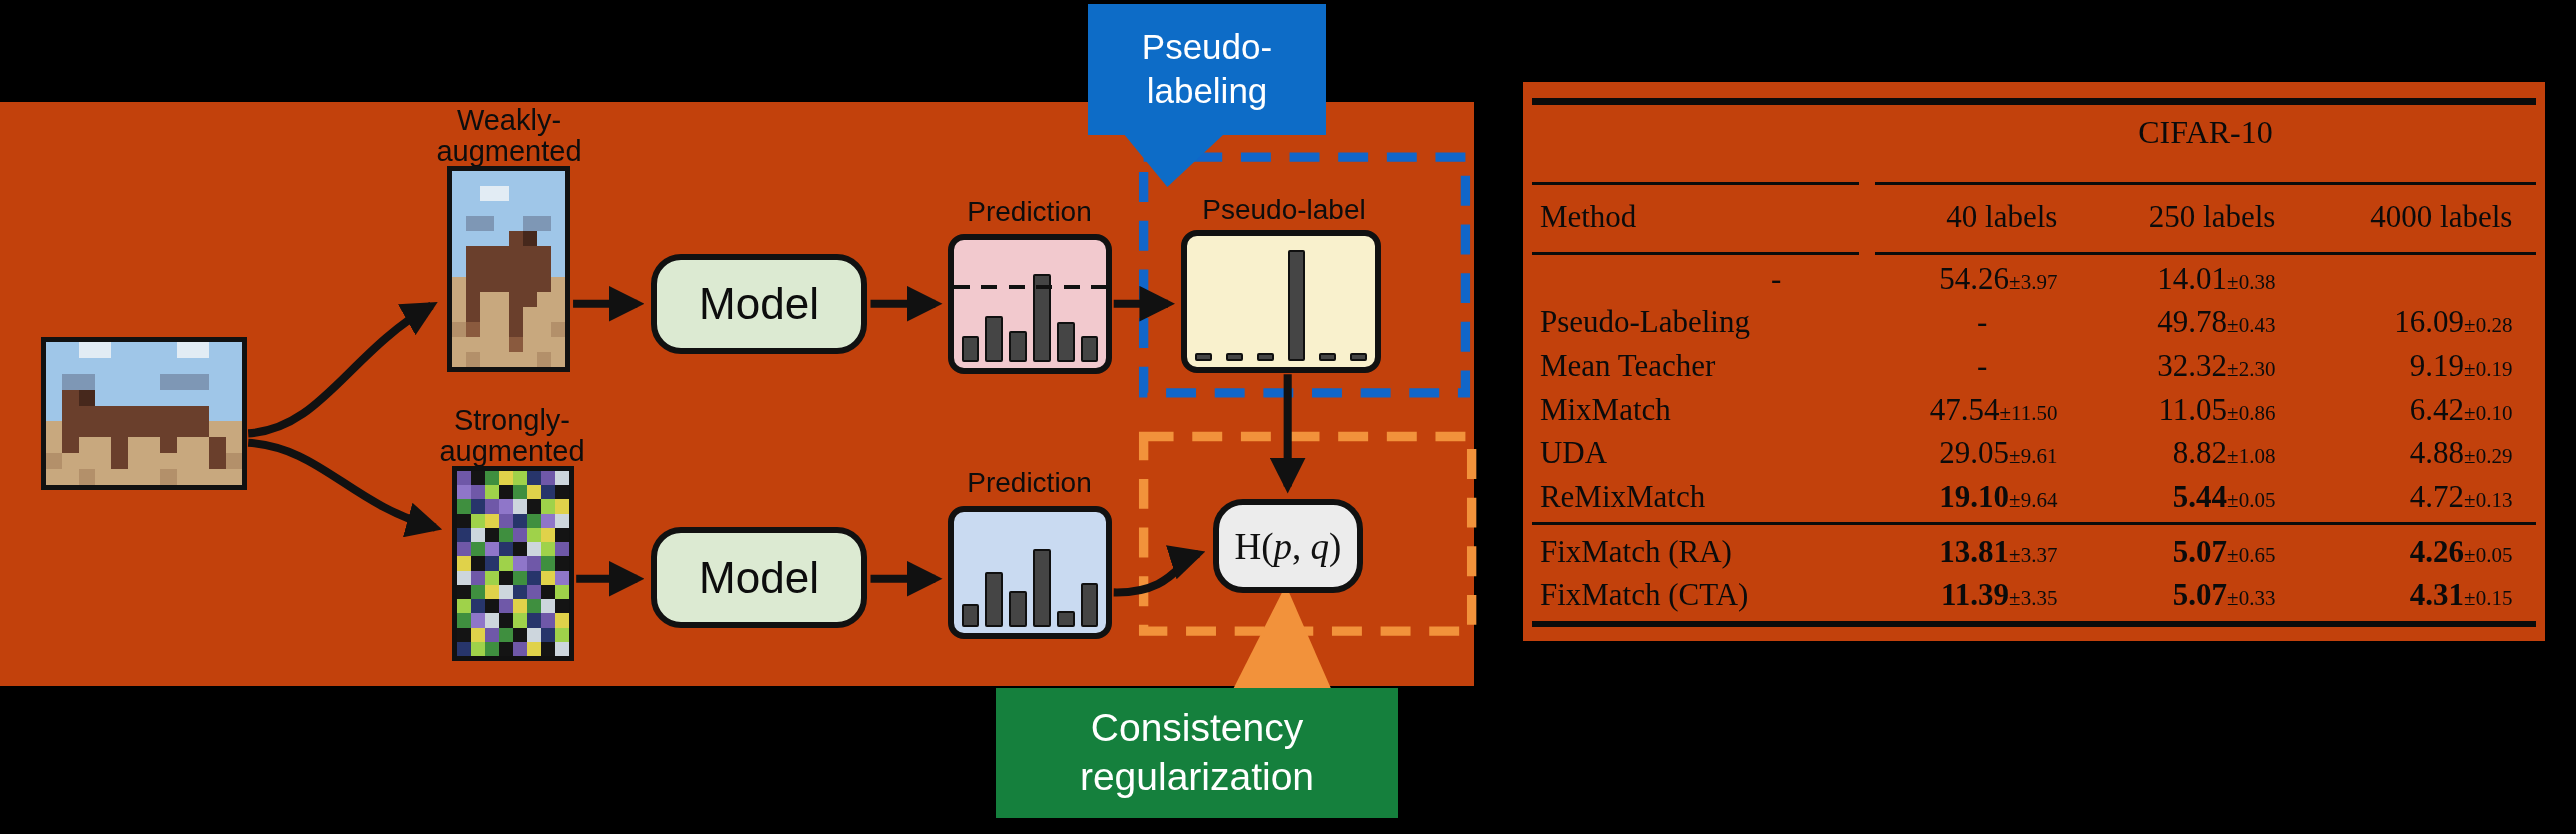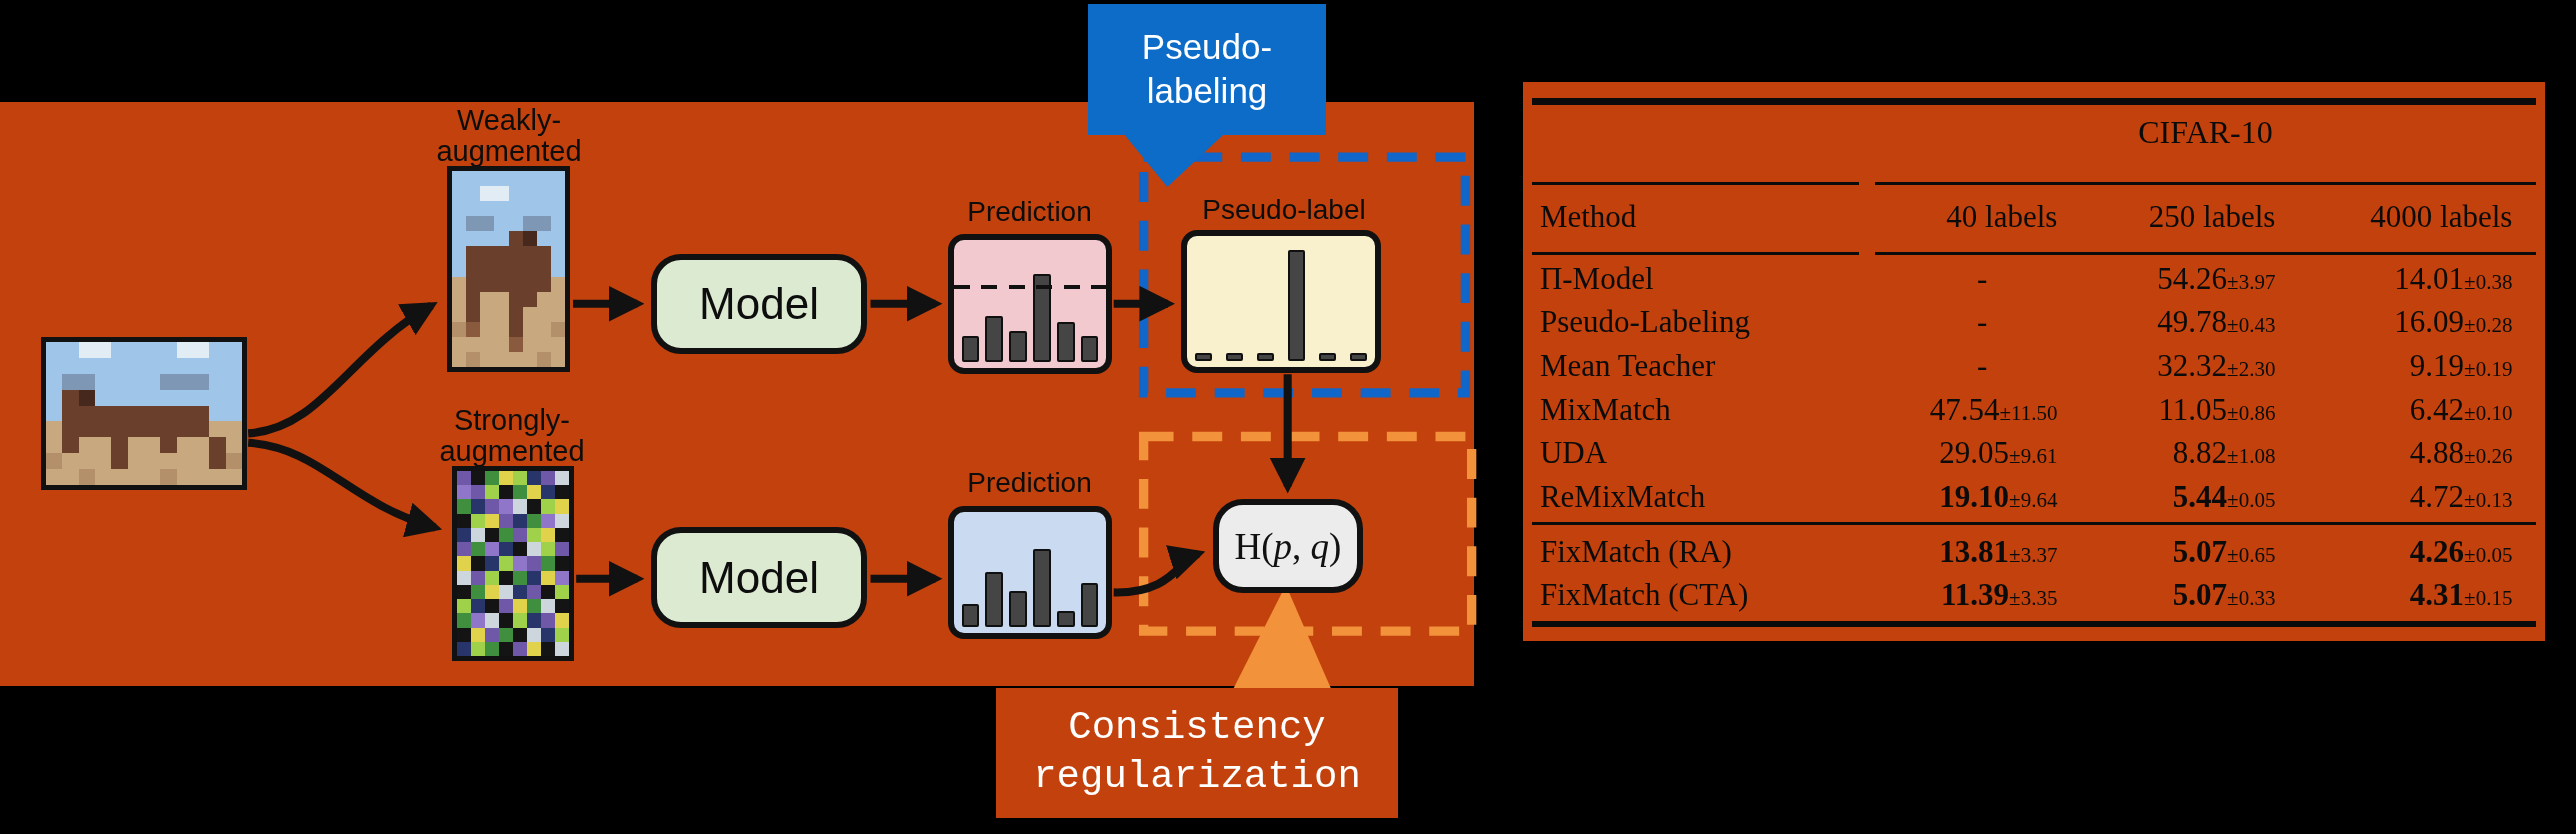--- a/index.html
+++ b/index.html
@@ -90,21 +90,20 @@
     <div class="trow" id="tbl-header">
       <span class="mcell">Method</span>
       <span class="cell">40 labels</span>
       <span class="cell">250 labels</span>
       <span class="cell">4000 labels</span>
     </div>
     <div class="rule cmid" id="rule-c2a"></div>
     <div class="rule cmid" id="rule-c2b"></div>
     <div id="tbl-rows">
         <div class="trow" style="top: 175px;">
-          <span class="mcell">Π-Model</span>
           <span class="cell dash"><span class="v">-</span></span>
           <span class="cell"><span class="v">54.26</span><span class="e">±3.97</span></span>
           <span class="cell"><span class="v">14.01</span><span class="e">±0.38</span></span>
         </div>
         <div class="trow" style="top: 218px;">
           <span class="mcell">Pseudo-Labeling</span>
           <span class="cell dash"><span class="v">-</span></span>
           <span class="cell"><span class="v">49.78</span><span class="e">±0.43</span></span>
           <span class="cell"><span class="v">16.09</span><span class="e">±0.28</span></span>
         </div>
@@ -117,21 +116,21 @@
         <div class="trow" style="top: 306px;">
           <span class="mcell">MixMatch</span>
           <span class="cell"><span class="v">47.54</span><span class="e">±11.50</span></span>
           <span class="cell"><span class="v">11.05</span><span class="e">±0.86</span></span>
           <span class="cell"><span class="v">6.42</span><span class="e">±0.10</span></span>
         </div>
         <div class="trow" style="top: 349px;">
           <span class="mcell">UDA</span>
           <span class="cell"><span class="v">29.05</span><span class="e">±9.61</span></span>
           <span class="cell"><span class="v">8.82</span><span class="e">±1.08</span></span>
-          <span class="cell"><span class="v">4.88</span><span class="e">±0.26</span></span>
+          <span class="cell"><span class="v">4.88</span><span class="e">±0.29</span></span>
         </div>
         <div class="trow" style="top: 393px;">
           <span class="mcell">ReMixMatch</span>
           <span class="cell"><span class="v b">19.10</span><span class="e">±9.64</span></span>
           <span class="cell"><span class="v b">5.44</span><span class="e">±0.05</span></span>
           <span class="cell"><span class="v">4.72</span><span class="e">±0.13</span></span>
         </div>
         <div class="trow" style="top: 448px;">
           <span class="mcell">FixMatch (RA)</span>
           <span class="cell"><span class="v b">13.81</span><span class="e">±3.37</span></span>
@@ -563,19 +562,19 @@
   </div>
 
   <div class="node" id="loss-box">
     <span class="loss-label"><span>H</span><span>(</span><span class="it">p</span><span>, </span><span class="it">q</span><span>)</span></span>
   </div>
 
   <div class="callout" id="callout-blue" style="background: rgb(13, 108, 199);">
     <div>Pseudo-</div>
     <div>labeling</div>
   </div>
-  <div class="callout" id="callout-orange" style="background: #c2410c; font-family: Liberation Mono, monospace;">
+  <div class="callout" id="callout-orange" style="background: #15803d;">
     <div>Consistency</div>
     <div>regularization</div>
   </div>
 
 </div>
 
 
 </body></html>

